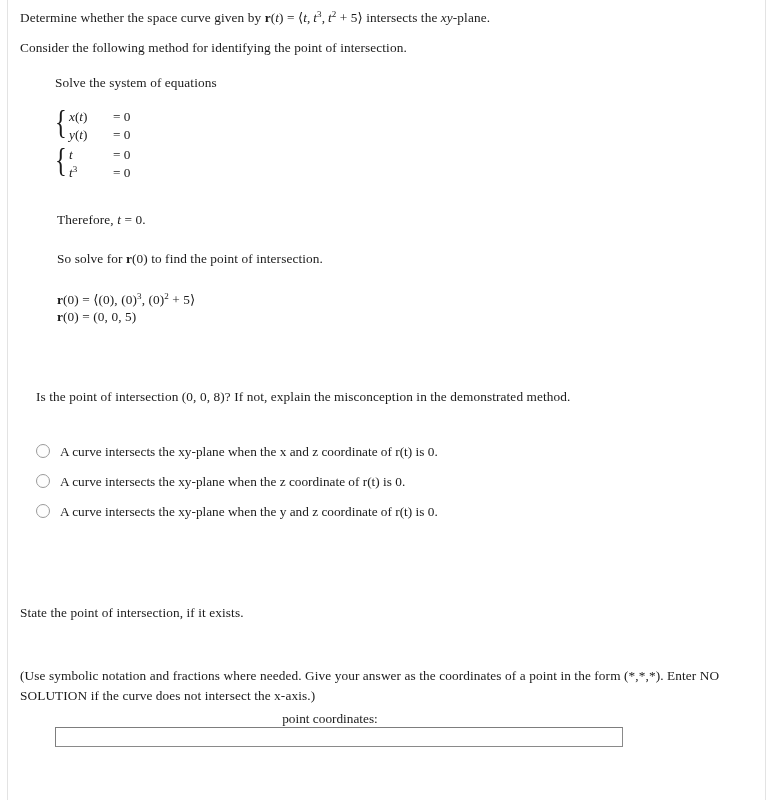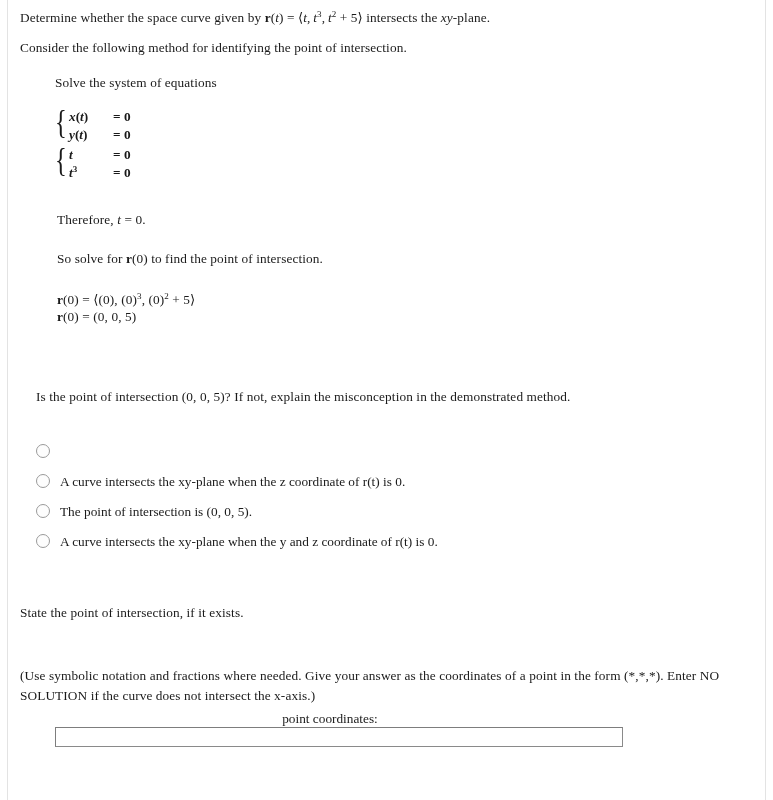--- a/index.html
+++ b/index.html
@@ -91,21 +91,20 @@
     top: -4px;
     font-size: 34px;
     line-height: 36px;
     font-family: "Liberation Serif", "DejaVu Serif", serif;
     color: #1a1a1a;
     transform: scaleX(0.72);
     transform-origin: left center;
   }
   .eqrows {
     margin-left: 14px;
-    font-weight: bold;
   }
   .eqrow {
     font-size: 13.3px;
     line-height: 18px;
     white-space: nowrap;
   }
   .eqlhs {
     display: inline-block;
     min-width: 44px;
   }
@@ -216,36 +215,33 @@
 
   </div>
 
   <div class="line m-therefore">Therefore, <i class="v">t</i> = 0.</div>
 
   <div class="line m-sosolve">So solve for <b class="vec">r</b>(0) to find the point of intersection.</div>
 
   <div class="line m-r0a"><b class="vec">r</b>(0) = ⟨(0), (0)<sup>3</sup>, (0)<sup>2</sup> + 5⟩</div>
   <div class="line m-r0b"><b class="vec">r</b>(0) = (0, 0, 5)</div>
 
-  <div class="line q-ispoint">Is the point of intersection (0, 0, 5)? If not, explain the misconception in the demonstrated method.</div>
+  <div class="line q-ispoint">Is the point of intersection (0, 0, 8)? If not, explain the misconception in the demonstrated method.</div>
 
   <div class="options">
     <div class="option-row">
       <span class="radio"></span>
+      <span class="option-label">A curve intersects the xy-plane when the x and z coordinate of r(t) is 0.</span>
     </div>
     <div class="option-row">
       <span class="radio"></span>
       <span class="option-label">A curve intersects the xy-plane when the z coordinate of r(t) is 0.</span>
     </div>
     <div class="option-row">
       <span class="radio"></span>
-      <span class="option-label">The point of intersection is (0, 0, 5).</span>
-    </div>
-    <div class="option-row">
-      <span class="radio"></span>
       <span class="option-label">A curve intersects the xy-plane when the y and z coordinate of r(t) is 0.</span>
     </div>
   </div>
 
   <div class="line q-state">State the point of intersection, if it exists.</div>
   <div class="wrapline q-instr">(Use symbolic notation and fractions where needed. Give your answer as the coordinates of a point in the form (*,*,*). Enter NO SOLUTION if the curve does not intersect the x-axis.)</div>
 
   <div class="answer-row">
     <span class="answer-label">point coordinates:</span>
     <input class="answer-input" type="text" placeholder="" style="">

